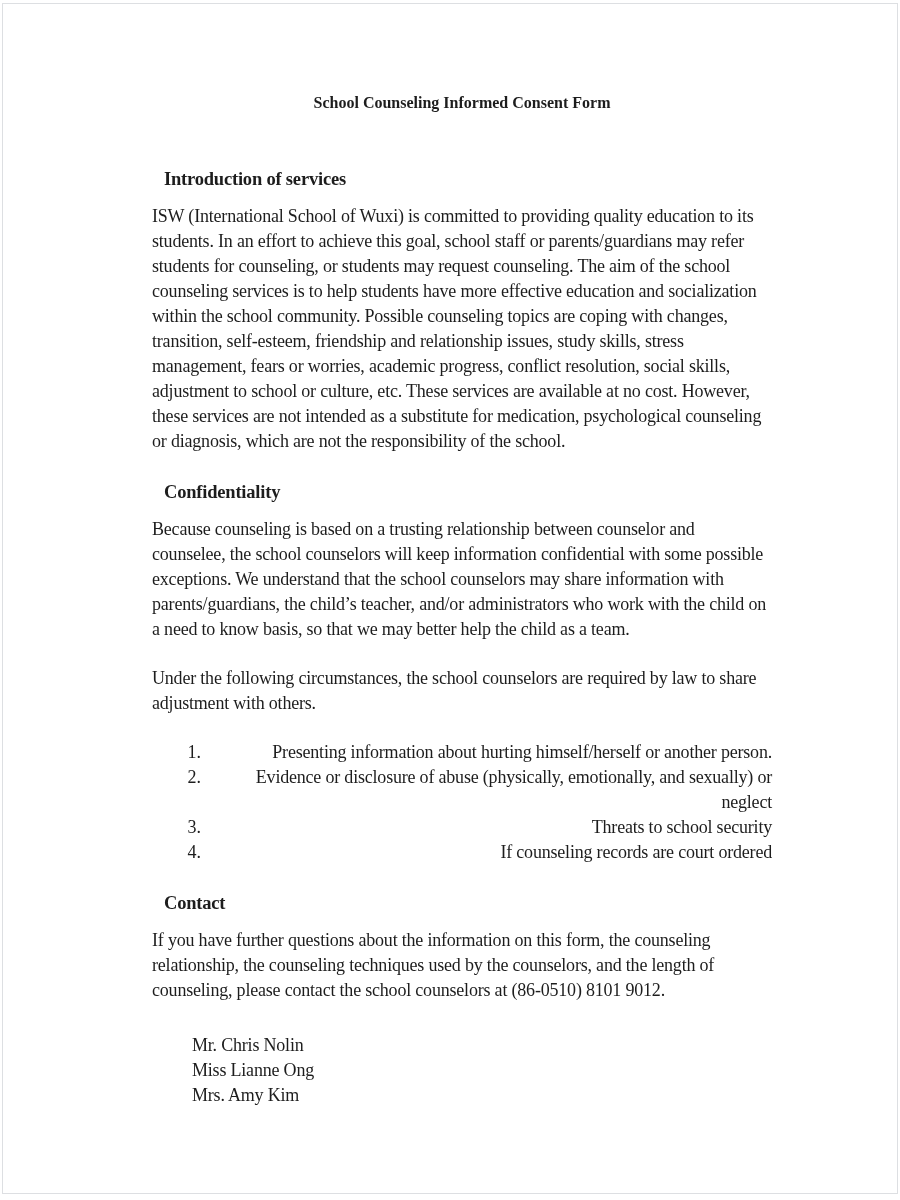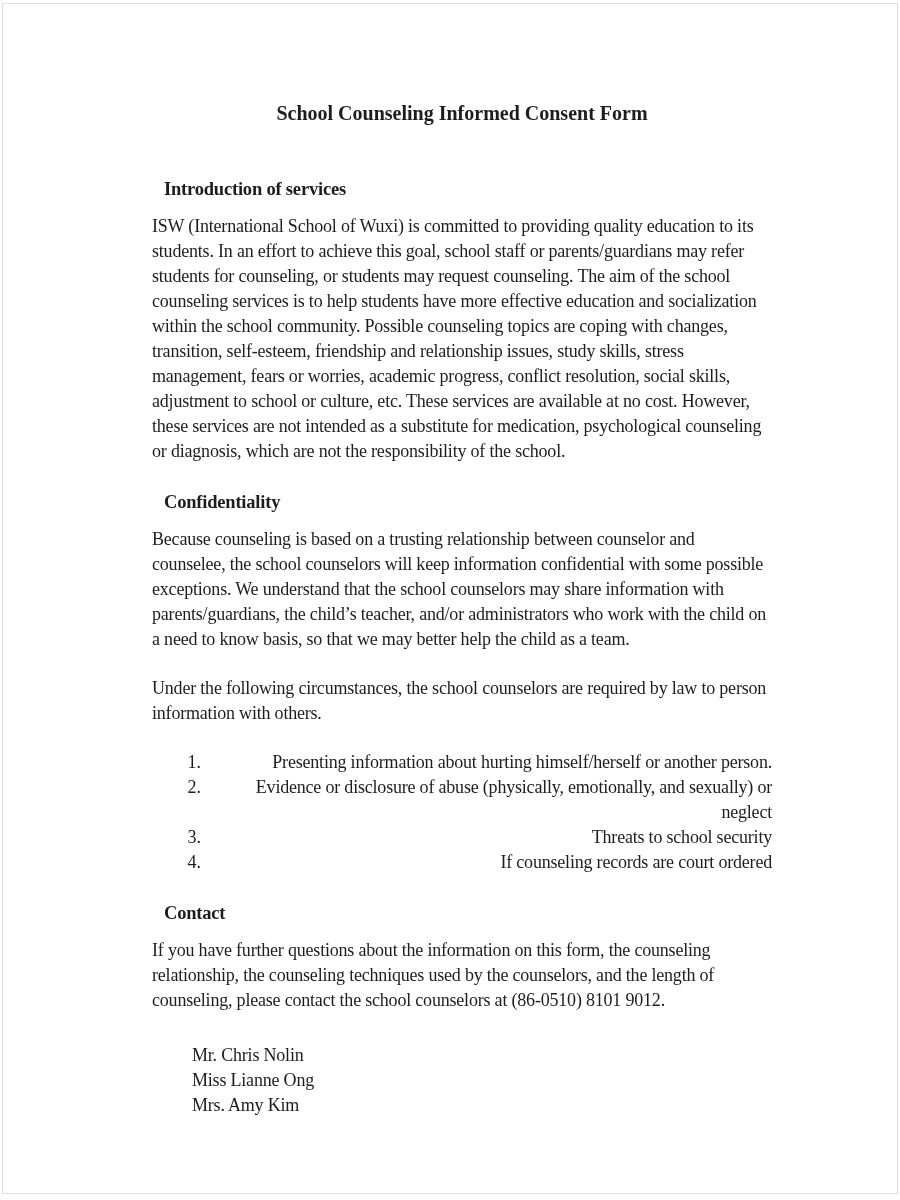--- a/index.html
+++ b/index.html
@@ -32,25 +32,25 @@
   .content {
     position: absolute;
     left: 152px;
     top: 88px;
     width: 620px;
     font-size: 18px;
     line-height: 25px;
     letter-spacing: -0.2px;
   }
   .doc-title {
-    font-size: 20px;
+    font-size: 16px;
     line-height: 28px;
     font-weight: bold;
     text-align: center;
-    margin: 11px 0 50px 0;
+    margin: 1px 0 50px 0;
     letter-spacing: 0;
   }
   section {
     margin: 26px 0 0 0;
   }
   section.first {
     margin-top: 0;
   }
   h2 {
     font-size: 18.5px;
@@ -88,21 +88,21 @@
     <h1 class="doc-title">School Counseling Informed Consent Form</h1>
 
     <section class="first">
       <h2>Introduction of services</h2>
       <p>ISW (International School of Wuxi) is committed to providing quality education to its students. In an effort to achieve this goal, school staff or parents/guardians may refer students for counseling, or students may request counseling. The aim of the school counseling services is to help students have more effective education and socialization within the school community. Possible counseling topics are coping with changes, transition, self-esteem, friendship and relationship issues, study skills, stress management, fears or worries, academic progress, conflict resolution, social skills, adjustment to school or culture, etc. These services are available at no cost. However, these services are not intended as a substitute for medication, psychological counseling or diagnosis, which are not the responsibility of the school.</p>
     </section>
 
     <section>
       <h2>Confidentiality</h2>
       <p>Because counseling is based on a trusting relationship between counselor and counselee, the school counselors will keep information confidential with some possible exceptions. We understand that the school counselors may share information with parents/guardians, the child’s teacher, and/or administrators who work with the child on a need to know basis, so that we may better help the child as a team.</p>
-      <p class="spaced">Under the following circumstances, the school counselors are required by law to person information with others.</p>
+      <p class="spaced">Under the following circumstances, the school counselors are required by law to share adjustment with others.</p>
 
       <ol>
         <li>Presenting information about hurting himself/herself or another person.</li>
         <li>Evidence or disclosure of abuse (physically, emotionally, and sexually) or neglect</li>
         <li>Threats to school security</li>
         <li>If counseling records are court ordered</li>
       </ol>
     </section>
 
     <section>

